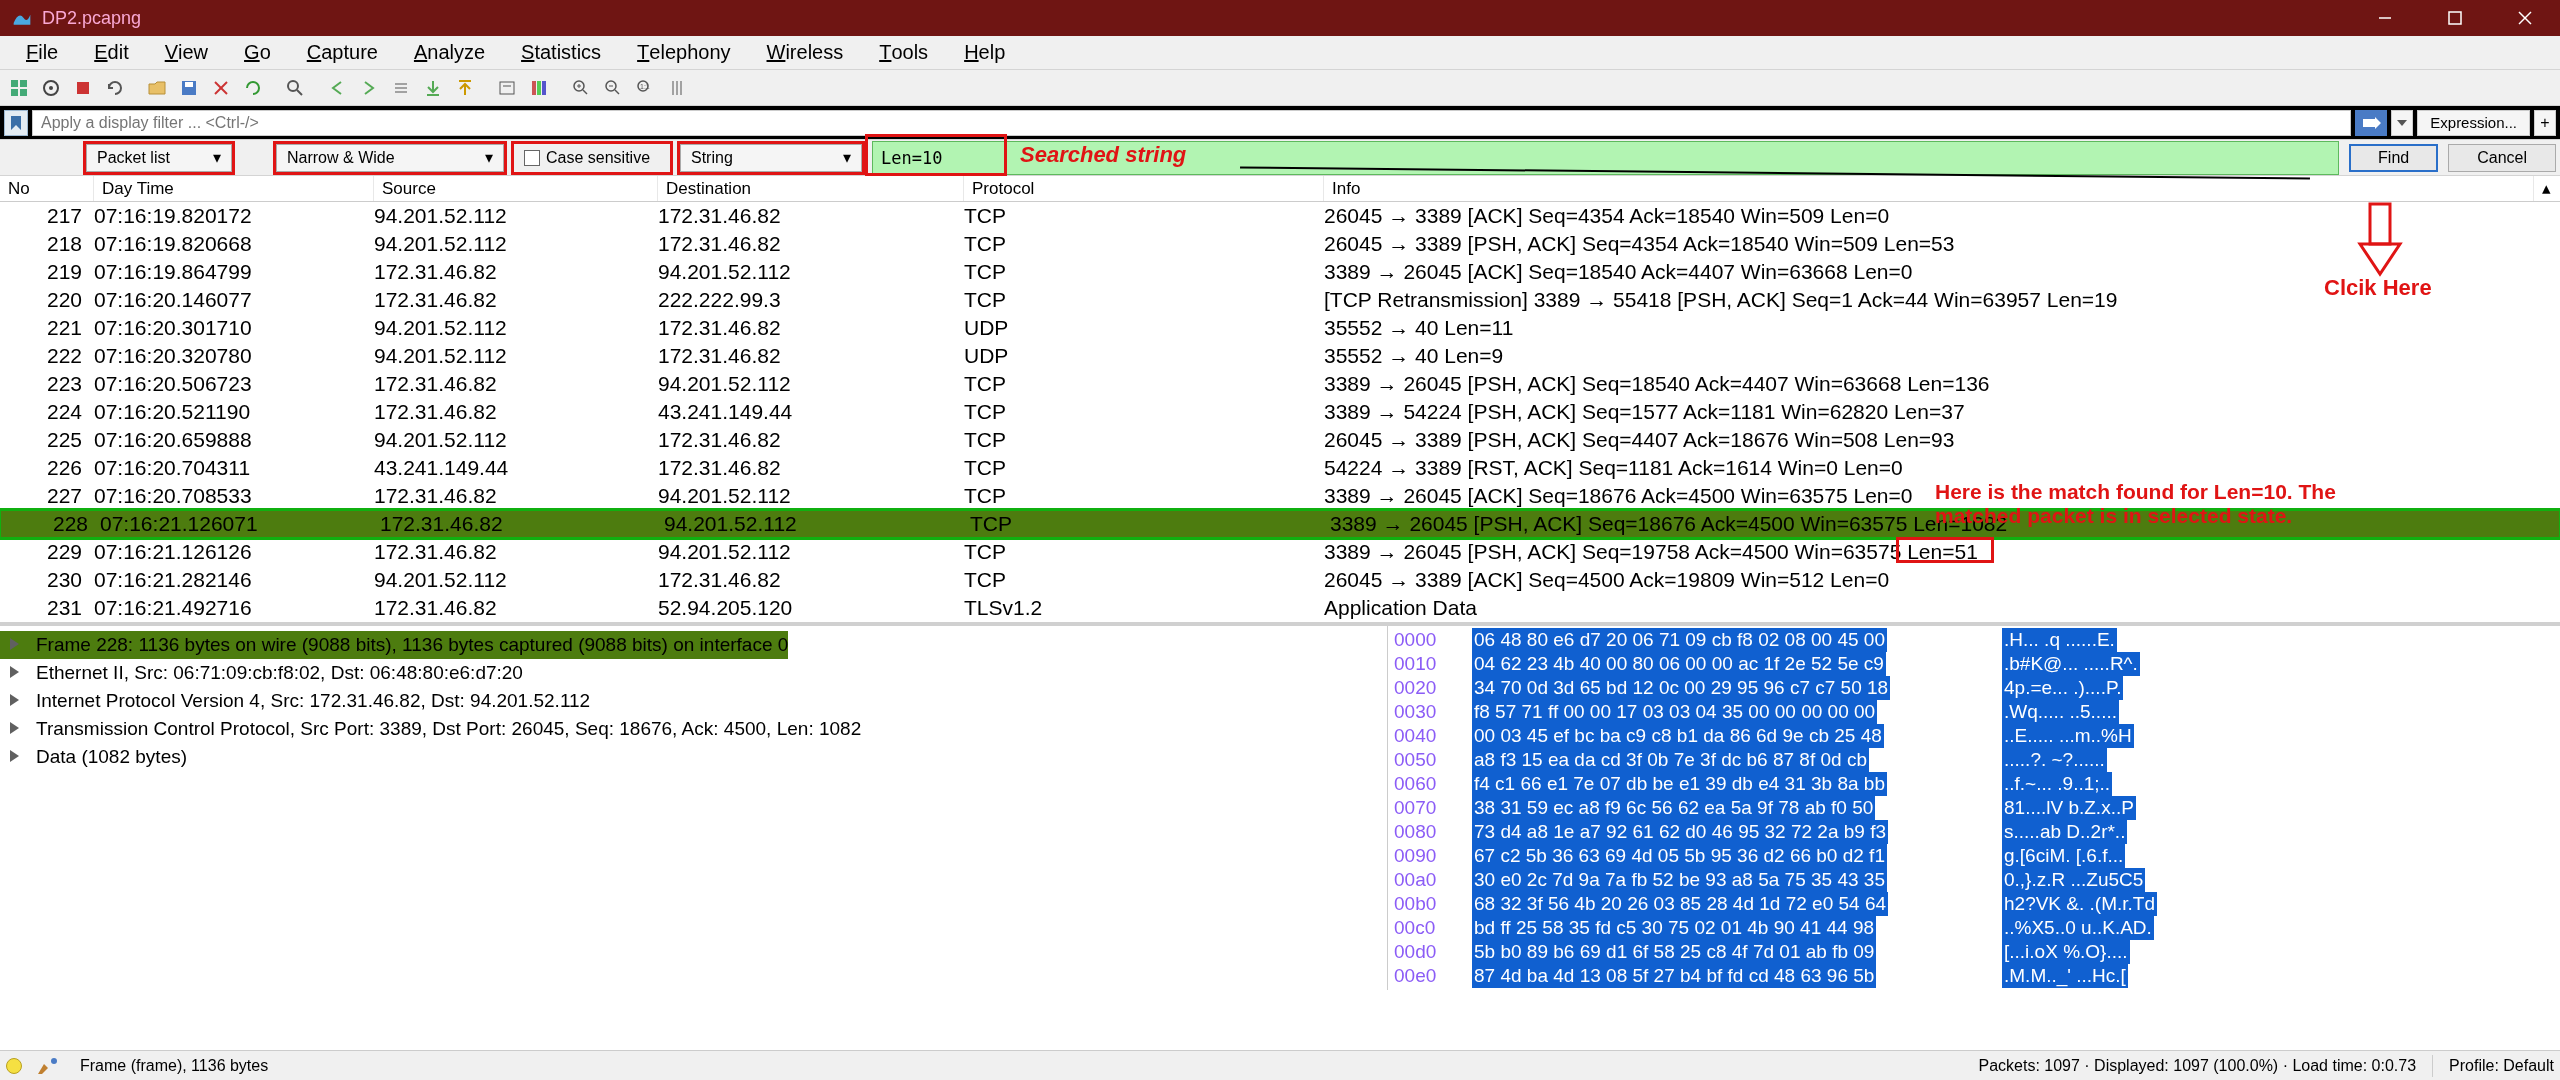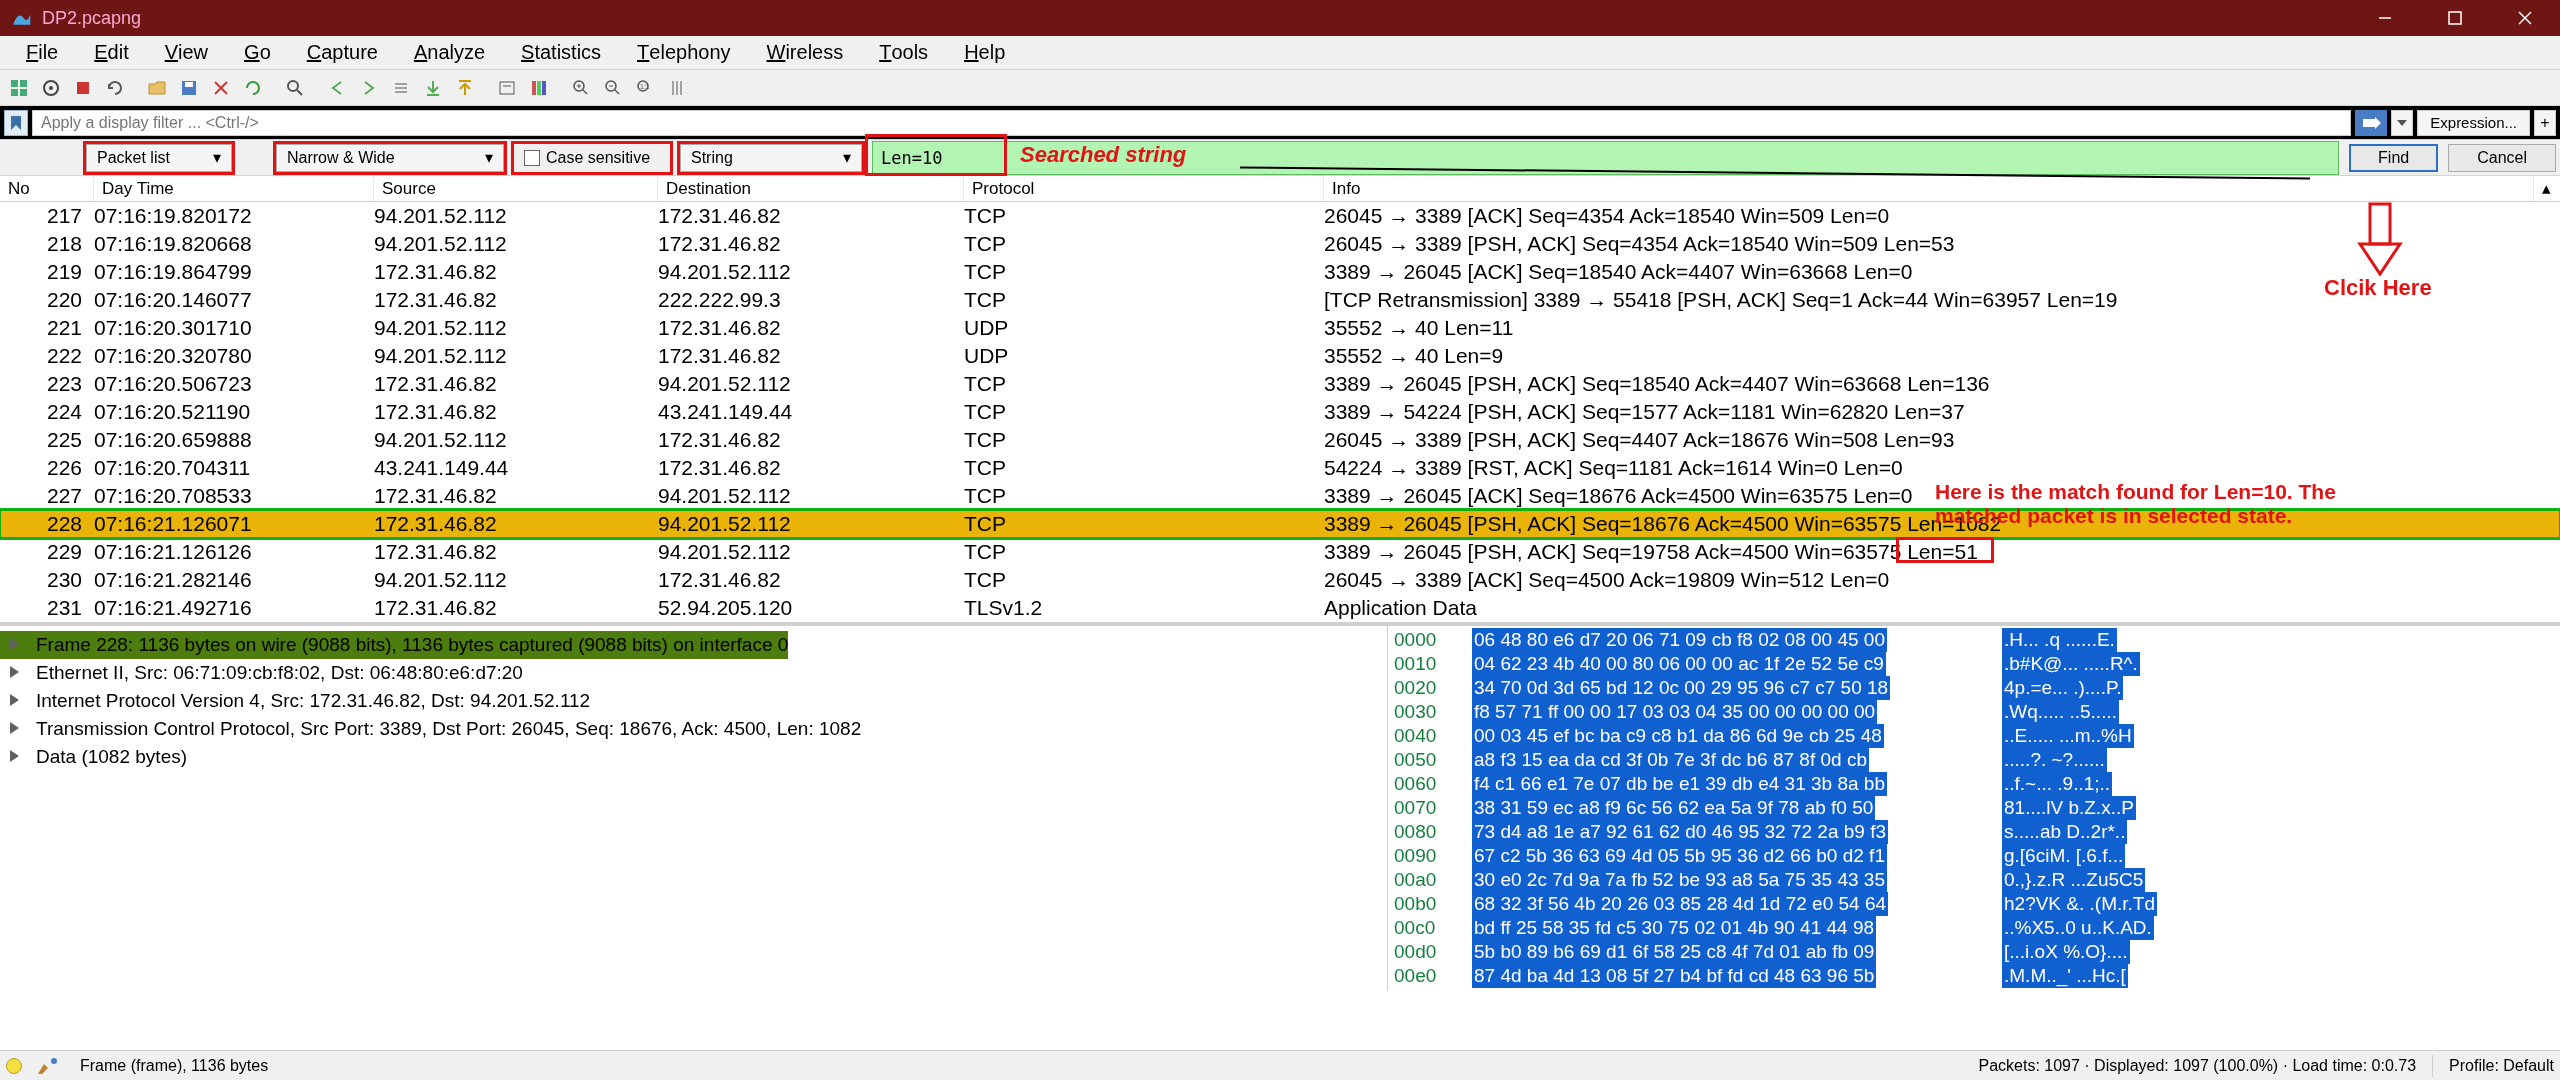--- a/index.html
+++ b/index.html
@@ -49,33 +49,33 @@
 .col.scroll { width: 26px; border: none; }
 
 .packets { font-family: "Consolas", monospace; font-size: 21px; line-height: 28px; }
 .row { display: flex; height: 28px; white-space: pre; }
 .row .c-no { width: 94px; text-align: right; padding-right: 12px; }
 .row .c-dt { width: 280px; }
 .row .c-src { width: 284px; }
 .row .c-dst { width: 306px; }
 .row .c-proto { width: 360px; }
 .row .c-info { flex: 1; overflow: hidden; }
-.row.sel { outline: 3px solid #10b010; outline-offset: -1px; background: #eab308; }
+.row.sel { outline: 3px solid #10b010; outline-offset: -1px; background: #4d7c0f; padding-left: 6px; }
 
 .splitter { height: 4px; background: #d0d0d0; cursor: row-resize; }
 
 .details { font-family: "Consolas", monospace; font-size: 19px; line-height: 28px; padding: 4px 0; height: 196px; overflow: auto; }
 .details .tree { padding-left: 36px; position: relative; }
 .details .tree::before { content: ""; position: absolute; left: 10px; top: 7px; width: 0; height: 0; border-left: 9px solid #606060; border-top: 6px solid transparent; border-bottom: 6px solid transparent; }
 .details .tree.hi { background: #4d7c0f; display: inline-block; }
 
 .lower { display: flex; height: 364px; }
 .lower .details-pane { width: 1388px; border-right: 1px solid #ccc; }
 .lower .hex-pane { flex: 1; display: flex; font-family: "Consolas", monospace; font-size: 19px; line-height: 24px; overflow: hidden; }
-.hex-off { width: 78px; padding: 2px 6px; color: #15803d; }
+.hex-off { width: 78px; padding: 2px 6px; color: #8b5cf6; }
 .hex-bytes { width: 530px; padding: 2px 6px; }
 .hex-bytes .hl { background: #1060d0; color: #fff; display: inline-block; padding: 0 2px; }
 .hex-ascii { width: 200px; padding: 2px 6px; }
 .hex-ascii .hl { background: #1060d0; color: #fff; display: inline-block; padding: 0 2px; }
 
 .statusbar { height: 30px; background: #f0f0f0; border-top: 1px solid #ccc; display: flex; align-items: center; font-size: 16px; padding: 0 6px; position: absolute; bottom: 0; left: 0; right: 0; }
 .statusbar .led { width: 16px; height: 16px; border-radius: 50%; background: #f5e042; border: 1px solid #b8a020; margin-right: 14px; }
 .statusbar .paint { width: 24px; height: 20px; margin-right: 20px; }
 .statusbar .sep { border-left: 1px solid #ccc; height: 22px; margin: 0 16px; }
 

